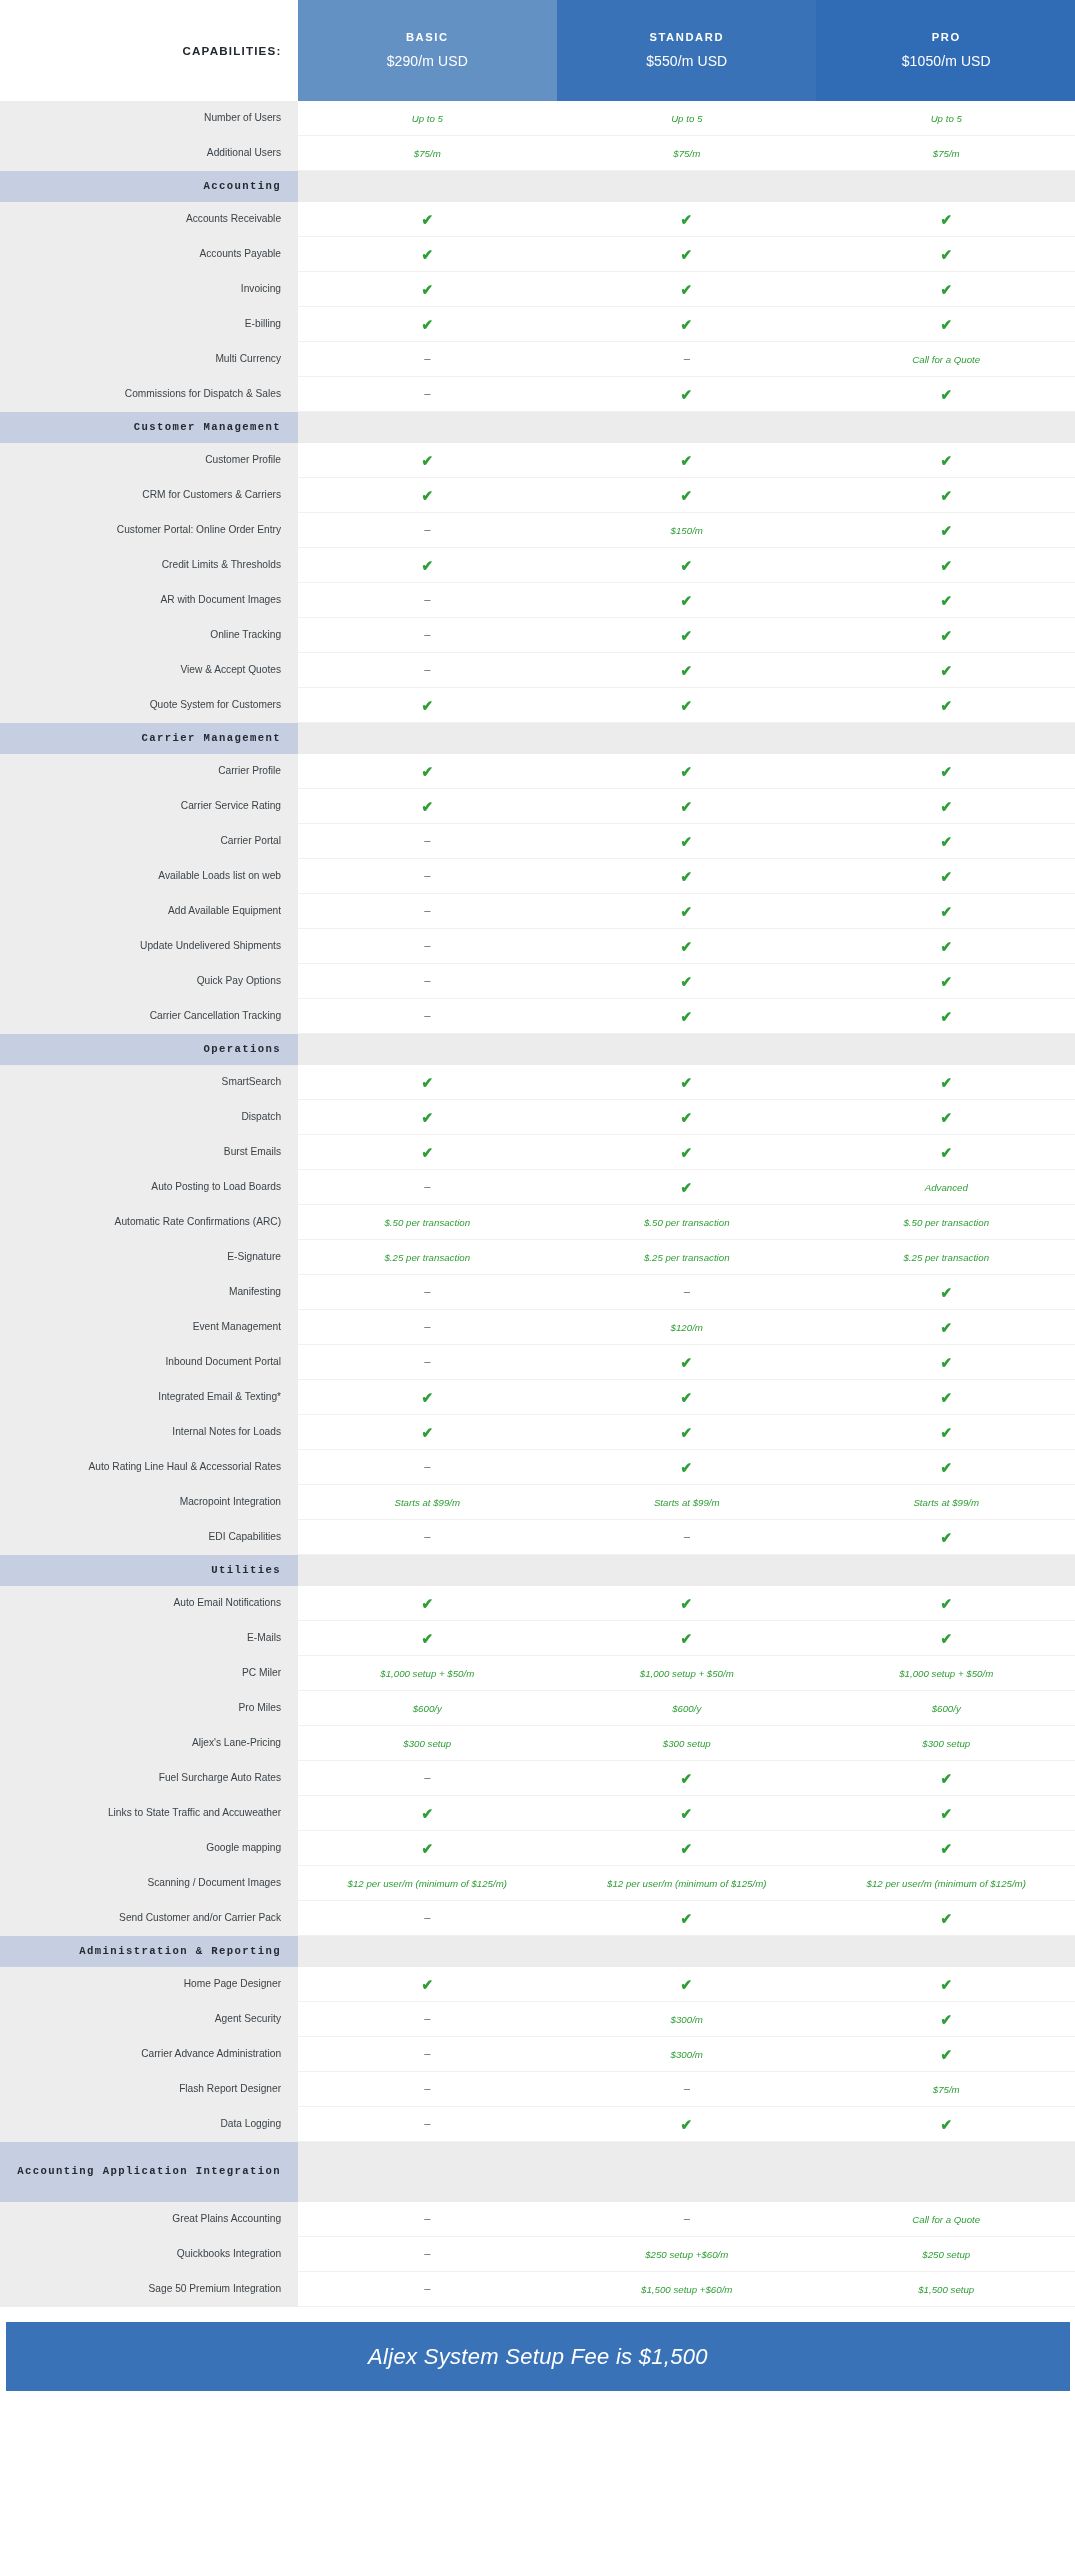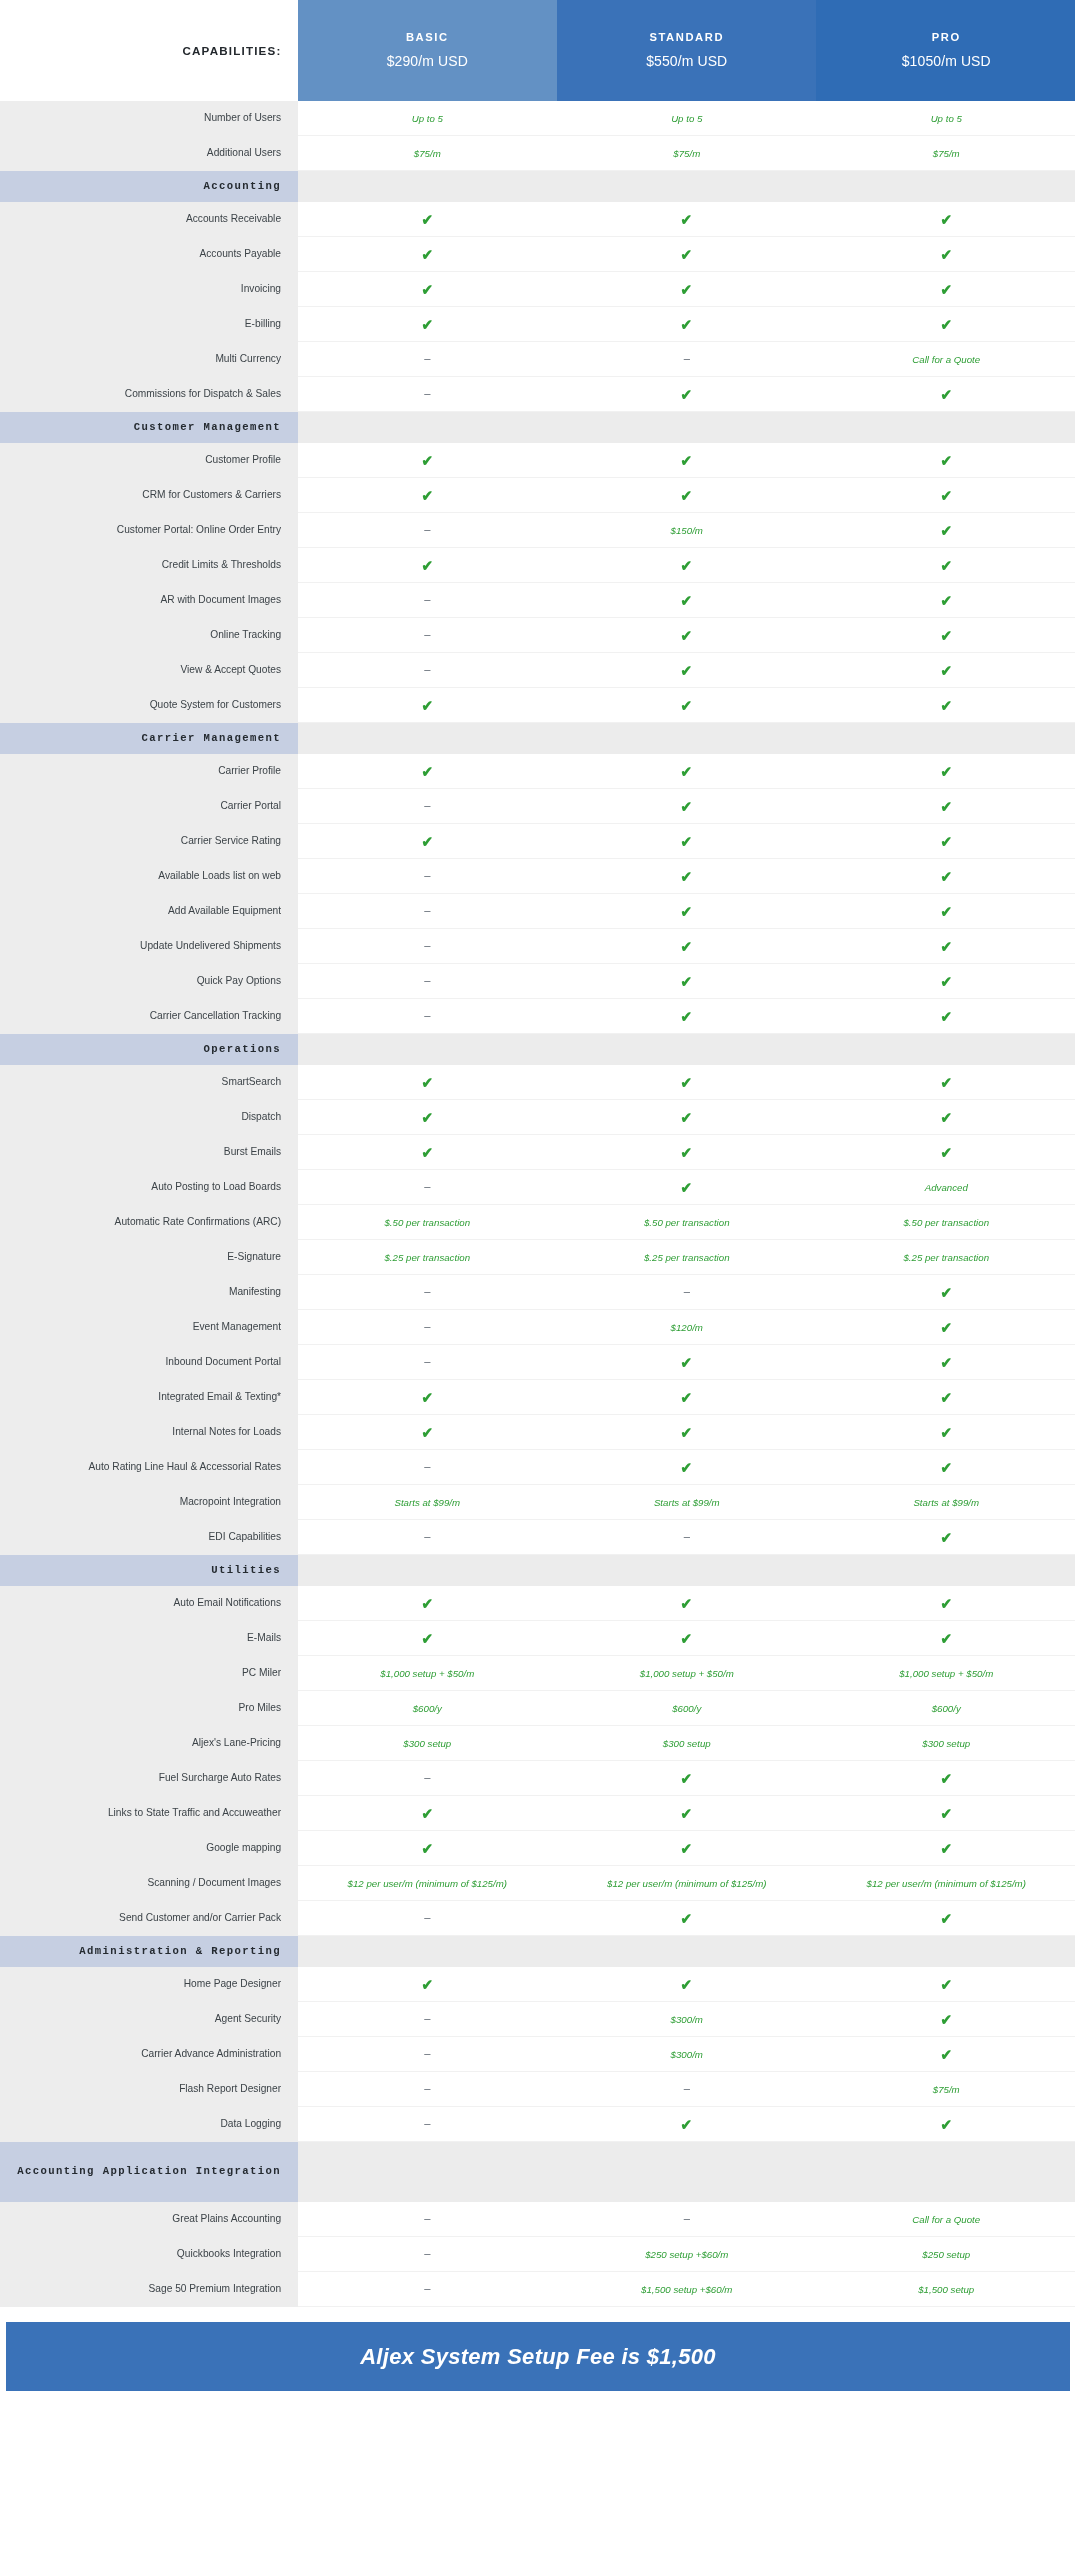--- a/index.html
+++ b/index.html
@@ -144,21 +144,20 @@
     background: #3a72b8;
     display: flex;
     align-items: center;
     justify-content: center;
   }
   .footer-banner span {
     color: #ffffff;
     font-style: italic;
     font-size: 22px;
     letter-spacing: 0.3px;
-    font-weight: bold;
   }
 </style>
 </head>
 <body>
 
 <div class="sheet">
 
   <table class="pricing">
     <colgroup>
       <col class="c-label">
@@ -298,28 +297,28 @@
           <td class="section-fill"></td>
           <td class="section-fill"></td>
         </tr>
         <tr class="data-row">
           <td class="label">Carrier Profile</td>
           <td class="val"><span class="check">✔</span></td>
           <td class="val"><span class="check">✔</span></td>
           <td class="val"><span class="check">✔</span></td>
         </tr>
         <tr class="data-row">
+          <td class="label">Carrier Service Rating</td>
+          <td class="val"><span class="check">✔</span></td>
+          <td class="val"><span class="check">✔</span></td>
+          <td class="val"><span class="check">✔</span></td>
+        </tr>
+        <tr class="data-row">
           <td class="label">Carrier Portal</td>
           <td class="val"><span class="dash">–</span></td>
-          <td class="val"><span class="check">✔</span></td>
-          <td class="val"><span class="check">✔</span></td>
-        </tr>
-        <tr class="data-row">
-          <td class="label">Carrier Service Rating</td>
-          <td class="val"><span class="check">✔</span></td>
           <td class="val"><span class="check">✔</span></td>
           <td class="val"><span class="check">✔</span></td>
         </tr>
         <tr class="data-row">
           <td class="label">Available Loads list on web</td>
           <td class="val"><span class="dash">–</span></td>
           <td class="val"><span class="check">✔</span></td>
           <td class="val"><span class="check">✔</span></td>
         </tr>
         <tr class="data-row">

